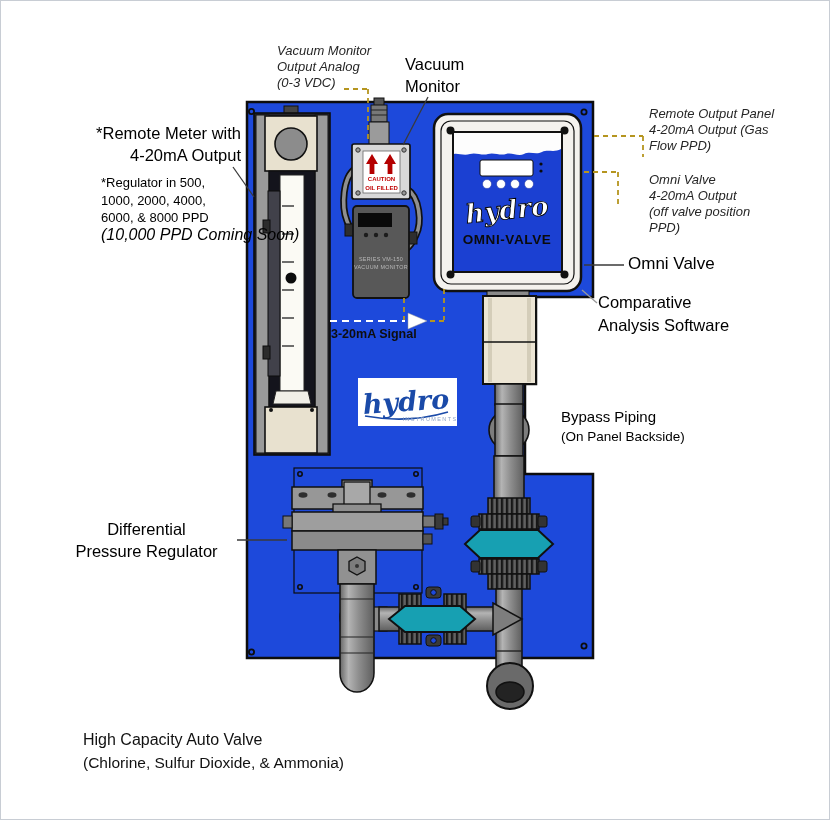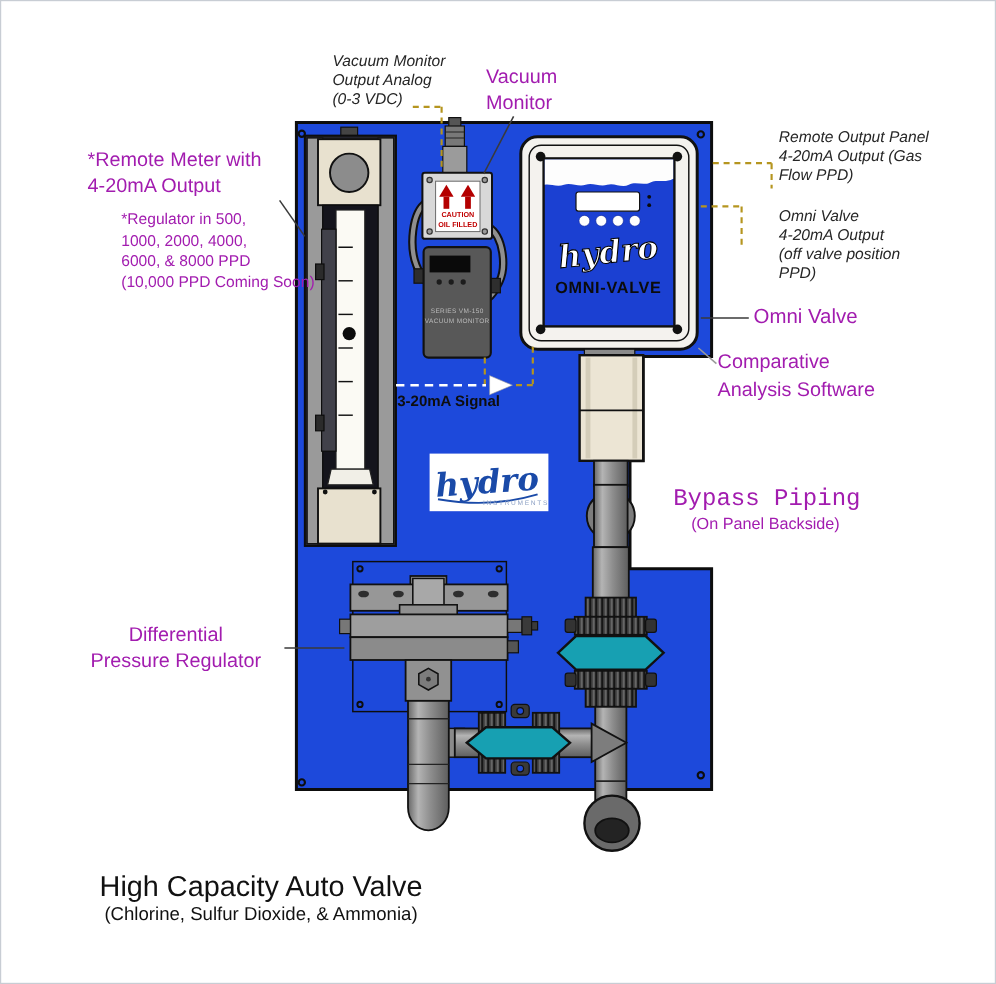--- a/index.html
+++ b/index.html
@@ -2,27 +2,27 @@
 <html><head>
 <meta charset="utf-8">
 <style>
   html,body{margin:0;padding:0;background:#ffffff;}
   .stage{
     position:relative;width:830px;height:820px;background:#ffffff;
     border:1px solid #c8cdd4;box-sizing:border-box;overflow:hidden;
     font-family:"Liberation Sans",sans-serif;color:#1c1c1c;
   }
   .stage svg{position:absolute;left:0;top:0;}
-  .lbl{position:absolute;white-space:nowrap;color:#a21caf;}
+  .lbl{position:absolute;white-space:nowrap;color:#000000;}
   .lbl div{white-space:nowrap;}
   .it{font-style:italic;font-size:13px;line-height:16px;color:#262626;}
   .big{font-size:16.5px;line-height:22px;}
   .sm{font-size:13px;line-height:17.5px;}
-  .xs{font-size:13px;line-height:15px;}
-  .ctr{text-align:left;}
+  .xs{font-size:16px;line-height:15px;font-style:italic;}
+  .ctr{text-align:right;}
   .rgt{text-align:center;}
   .svgtext{font-family:"Liberation Sans",sans-serif;}
 </style>
 </head>
 <body>
 
 <div class="stage">
 
 <svg width="830" height="820" viewBox="0 0 830 820">
   <defs>
@@ -295,29 +295,29 @@
 </div>
 
 <div class="lbl" style="left:627px;top:253px;font-size:17px;">Omni Valve</div>
 
 <div class="lbl" style="left:597px;top:290px;font-size:16.5px;line-height:23px;">
   <div>Comparative</div>
   <div>Analysis Software</div>
 </div>
 
 <div class="lbl" style="left:560px;top:405px;">
-  <div style="font-size:20px;line-height:22px;font-family:Liberation Mono, monospace;">Bypass Piping</div>
-  <div style="font-size:13.5px;line-height:18px;margin-left:15px;">(On Panel Backside)</div>
+  <div style="font-size:15px;line-height:22px;">Bypass Piping</div>
+  <div style="font-size:13.5px;line-height:18px;">(On Panel Backside)</div>
 </div>
 
 <div class="lbl" style="left:330px;top:326px;font-size:12.5px;font-weight:600;color:#0e0e0e;">3-20mA Signal</div>
 
 <div class="lbl big rgt" style="left:58px;top:517px;width:175px;">
   <div>Differential</div>
   <div>Pressure Regulator</div>
 </div>
 
 <div class="lbl" style="left:82px;top:726px;color:#111;">
-  <div style="font-size:24px;line-height:25px;">High Capacity Auto Valve</div>
+  <div style="font-size:16px;line-height:25px;">High Capacity Auto Valve</div>
   <div style="font-size:15.5px;line-height:21px;text-align:center;">(Chlorine, Sulfur Dioxide, &amp; Ammonia)</div>
 </div>
 
 </div>
 
 </body></html>

